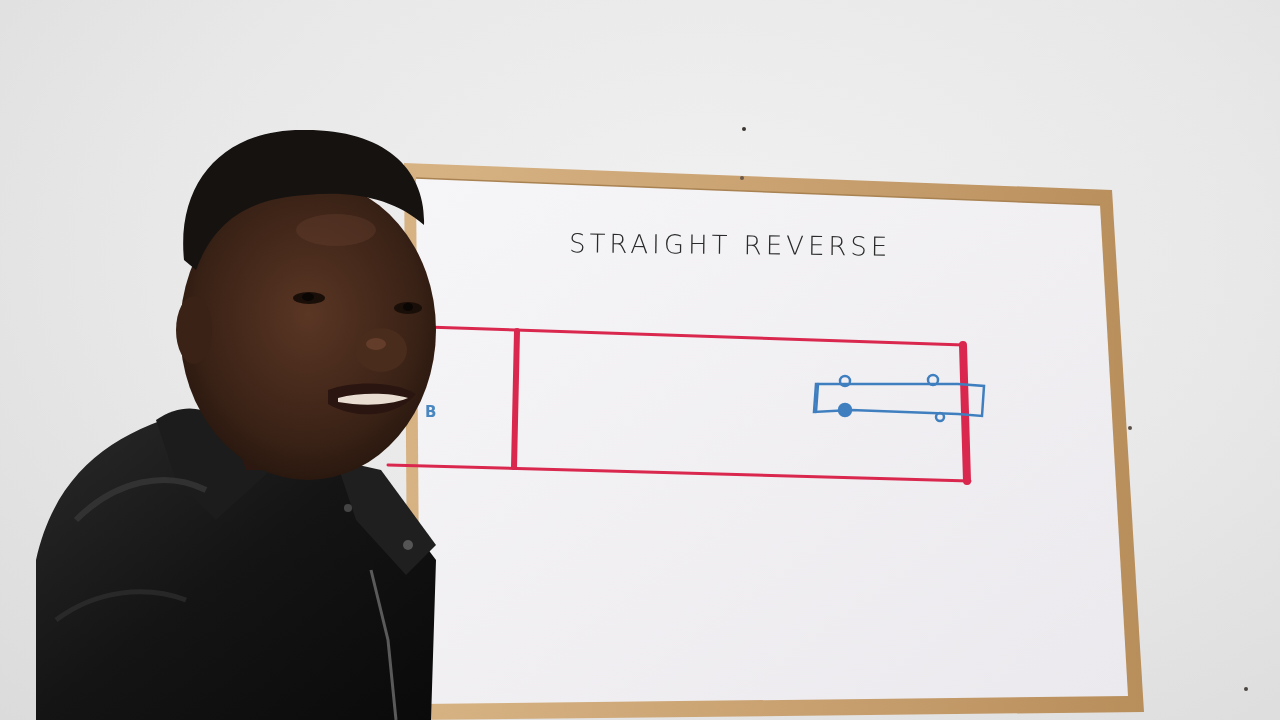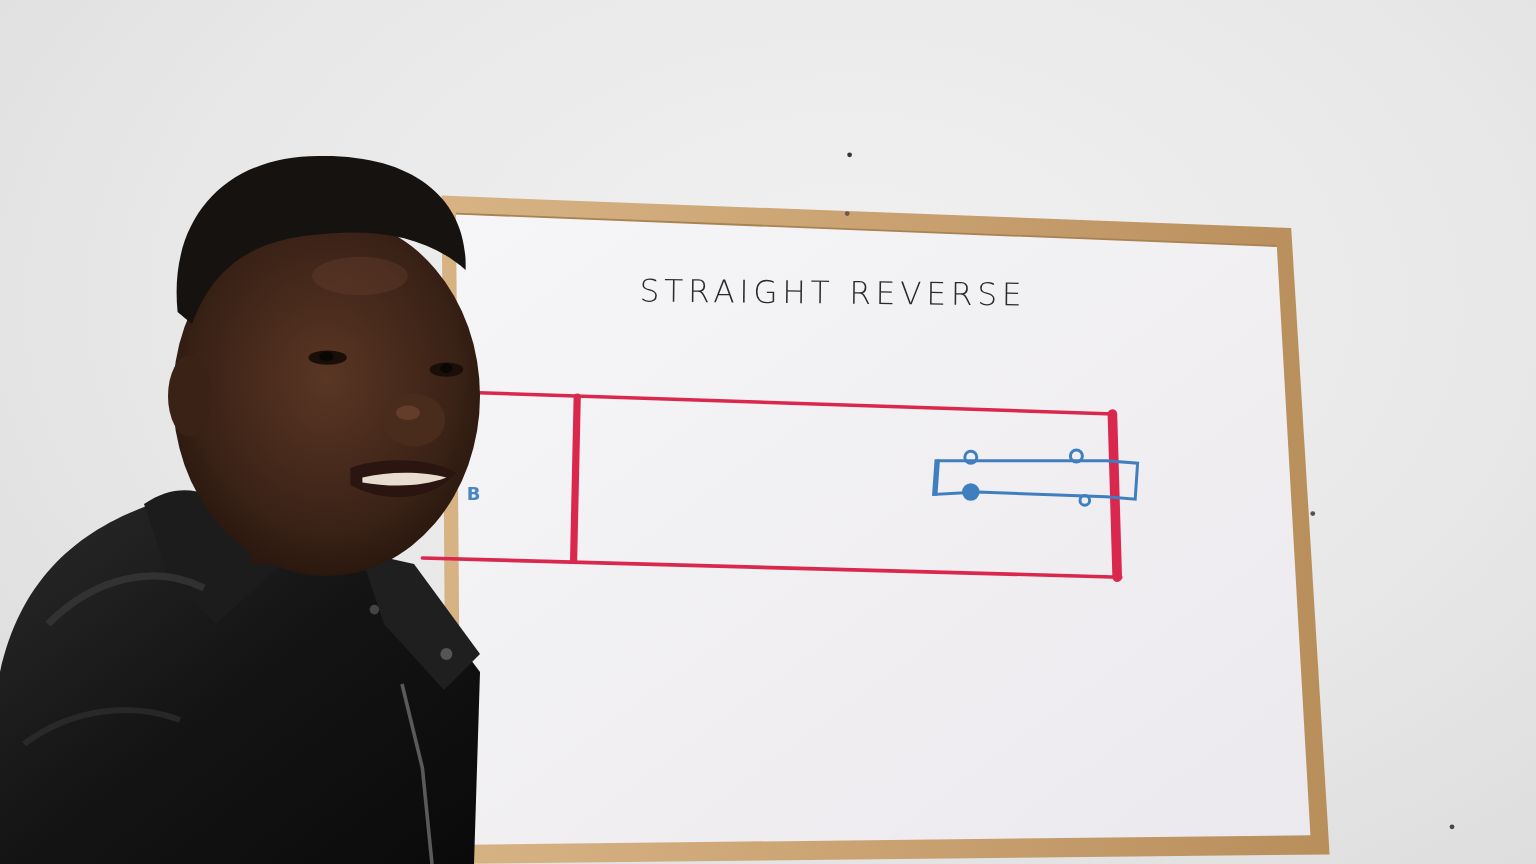--- a/index.html
+++ b/index.html
@@ -5,21 +5,21 @@
     html, body { margin: 0; padding: 0; }
     body {
       width: 1280px; height: 720px; overflow: hidden; position: relative;
       background: #ebeaea;
       font-family: "DejaVu Sans", sans-serif;
     }
     .wall {
       position: absolute; inset: 0;
       background: radial-gradient(ellipse at 55% 35%, #f2f1f1 0%, #e9e8e8 55%, #dcdbdb 100%);
     }
-    .scene { position: absolute; inset: 0; }
+    .scene { position: absolute; inset: 0; margin-left: 36px; }
     .title {
       position: absolute; left: 533px; top: 230px;
       font-family: "DejaVu Sans", sans-serif; font-size: 26px;
       letter-spacing: 4px; color: #2a2a2a; font-weight: 300;
       transform: rotate(0.6deg);
     }
     .label-b {
       position: absolute; left: 389px; top: 403px;
       font-family: "DejaVu Sans", sans-serif; font-size: 15px;
       color: #4a86c0; font-weight: bold;

